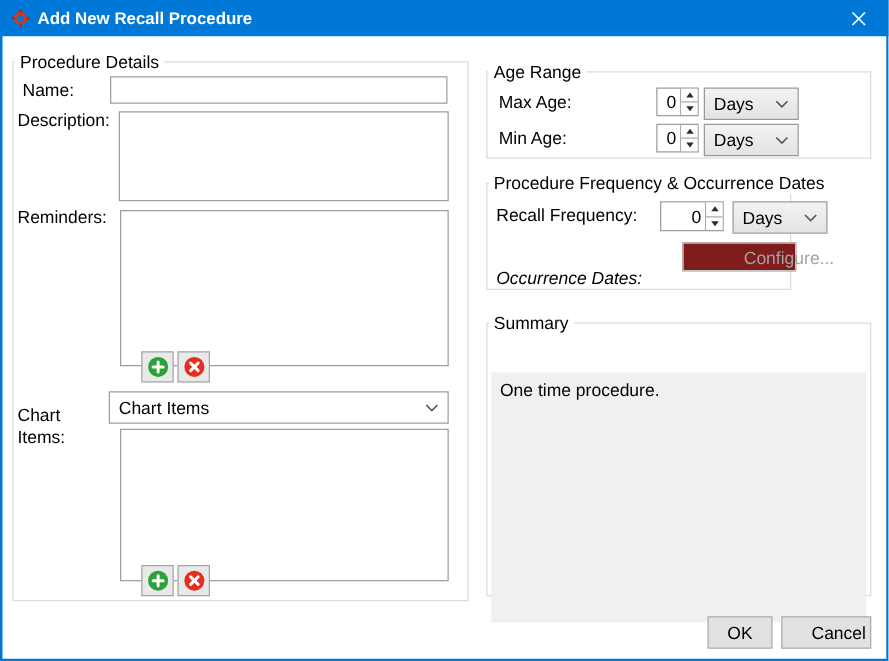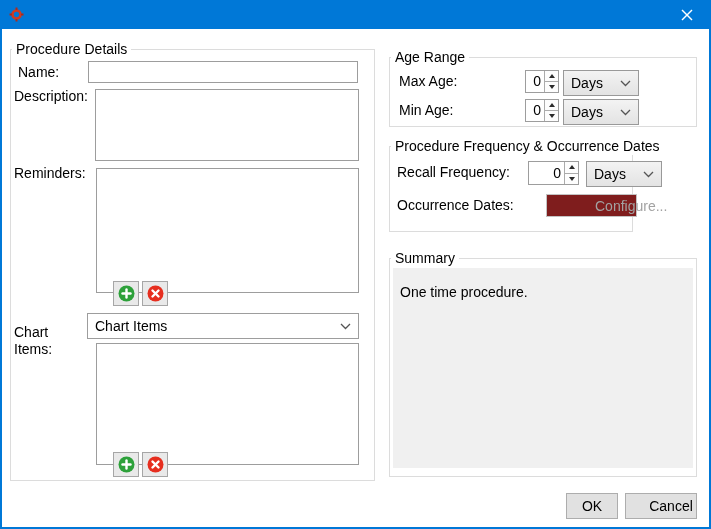--- a/index.html
+++ b/index.html
@@ -106,39 +106,41 @@
     position: absolute; background: #e1e1e1; border: 1px solid #adadad;
     font-family: "Liberation Sans", sans-serif; font-size: 14px; color: #000;
     text-align: center; cursor: pointer; padding: 0;
   }
   .btn:disabled, .btn.disabled {
     background: #7f1d1d; border-color: #c3c3c3; color: #a2a2a2; cursor: default; padding-left: 48px;
   }
 
   .summary-box {
     position: absolute; background: #f0f0f0;
-    font-size: 14px; color: #000; padding: 15px 7px;
+    font-size: 14px; color: #000; padding: 5px 7px;
     line-height: 18px;
+    margin-top: 30px;
   }
 </style>
 </head>
 <body>
 
 <div class="dialog">
 
   <div class="titlebar">
     <span class="app-icon">
       <svg width="15" height="15" viewBox="0 0 15 15">
         <circle cx="7.5" cy="7.5" r="4" fill="none" stroke="#d03a22" stroke-width="2.6"></circle>
         <line x1="7.5" y1="0.5" x2="7.5" y2="3" stroke="#b02a18" stroke-width="2"></line>
         <line x1="7.5" y1="12" x2="7.5" y2="14.5" stroke="#b02a18" stroke-width="2"></line>
         <line x1="0.5" y1="7.5" x2="3" y2="7.5" stroke="#b02a18" stroke-width="2"></line>
         <line x1="12" y1="7.5" x2="14.5" y2="7.5" stroke="#b02a18" stroke-width="2"></line>
       </svg>
     </span>
+    <span class="title-text">Add New Recall Procedure</span>
     <button class="close-btn">
       <span style="display:flex;">
         <svg width="12" height="12" viewBox="0 0 12 12">
           <line x1="1" y1="1" x2="11" y2="11" stroke="#ffffff" stroke-width="1.4"></line>
           <line x1="11" y1="1" x2="1" y2="11" stroke="#ffffff" stroke-width="1.4"></line>
         </svg>
       </span>
     </button>
   </div>
 
@@ -270,21 +272,21 @@
   </div>
   <div class="combo" style="left:586px; top:161px; width:76px; height:24px;">
     <span class="combo-text">Days</span>
     <span class="chev">
       <svg width="11" height="7" viewBox="0 0 11 7">
           <polyline points="1,1 5.5,5.5 10,1" fill="none" stroke="#555" stroke-width="1.3"></polyline>
         </svg>
     </span>
   </div>
 
-  <span class="lbl" style="left:397px; top:197px;">Occurrence Dates:</span>
+  <span class="lbl" style="left:397px; top:214px;font-style:italic;">Occurrence Dates:</span>
   <button class="btn disabled" style="left:546px; top:194px; width:91px; height:23px;" disabled="">Configure...</button>
 
   <div class="groupbox" style="left:389px; top:258px; width:308px; height:219px;">
     <span class="groupbox-label">Summary</span>
   </div>
   <div class="summary-box" style="left:393px; top:268px; width:300px; height:200px;">
     <span>One time procedure.</span>
   </div>
 
   <button class="btn" style="left:566px; top:493px; width:52px; height:26px;">OK</button>

